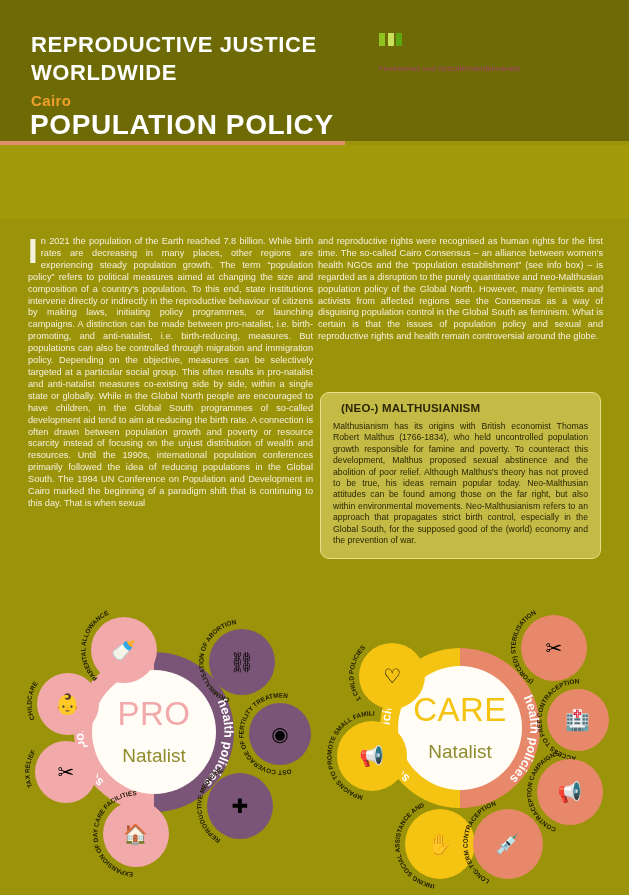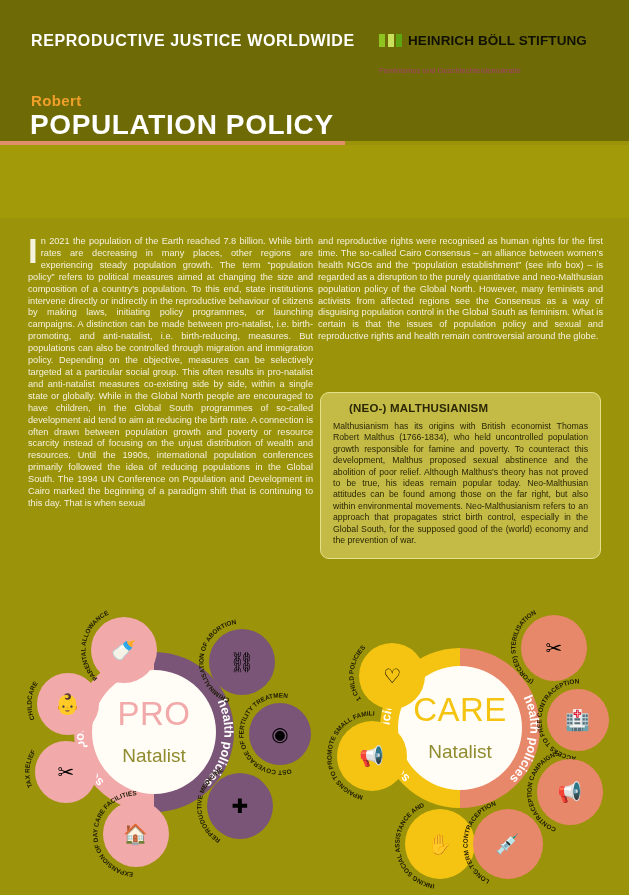--- a/index.html
+++ b/index.html
@@ -19,21 +19,21 @@
   .header-sub{
     position:absolute;left:0;top:145px;width:629px;height:73px;
     background:#a39a0a;
   }
   .rule{
     position:absolute;left:0;top:141px;width:345px;height:4px;
     background:#e08f6a;
   }
   .kicker{
     position:absolute;left:31px;top:31px;width:340px;
-    color:#ffffff;font-weight:bold;font-size:16px;line-height:20px;
+    color:#ffffff;font-weight:bold;font-size:22px;line-height:28px;
     letter-spacing:.6px;
   }
   .focus{
     position:absolute;left:31px;top:92px;
     color:#f0a02a;font-weight:bold;font-size:15px;letter-spacing:.4px;
   }
   .maintitle{
     position:absolute;left:30px;top:110px;
     color:#ffffff;font-weight:bold;font-size:28px;letter-spacing:.6px;
     line-height:30px;
@@ -68,21 +68,21 @@
     color:#f4f1dd;margin:0 3px -2px 0;
   }
 
   
   .infobox{
     position:absolute;left:320px;top:392px;width:281px;
     background:#c4bb47;border:1px solid #e6e08a;border-radius:9px;
     padding:9px 12px 12px 12px;box-sizing:border-box;
   }
   .infobox h3{
-    margin:0 0 7px 16px;color:#2b2705;font-size:11.5px;font-weight:bold;
+    margin:0 0 7px 8px;color:#2b2705;font-size:11.5px;font-weight:bold;
     letter-spacing:.2px;
   }
   .infobox p{
     margin:0;color:#2b2705;font-size:8.7px;line-height:11.4px;text-align:justify;
   }
 
   
   .diagram{position:absolute;}
   .diagram.pro{left:18px;top:598px;width:300px;height:292px;}
   .diagram.anti{left:318px;top:598px;width:300px;height:292px;}
@@ -124,31 +124,30 @@
 </head>
 <body>
 
 <div class="page">
 
   <div class="header-dark"></div>
   <div class="header-sub"></div>
   <div class="rule"></div>
 
   <div class="kicker">REPRODUCTIVE JUSTICE WORLDWIDE</div>
-  <div class="focus">Robert</div>
+  <div class="focus">Cairo</div>
   <div class="maintitle">POPULATION POLICY</div>
 
   <div class="logo">
     <div class="logo-row">
       <span class="logo-bars">
           <i></i>
           <i></i>
           <i></i>
         </span>
-      <span class="logo-name">HEINRICH BÖLL STIFTUNG</span>
     </div>
     <div class="logo-tag">Feminismus und Geschlechterdemokratie</div>
   </div>
 
   <div class="col left">
     <p><span class="dropcap">I</span><span>n 2021 the population of the Earth reached 7.8 billion. While birth rates are decreasing in many places, other regions are experiencing steady population growth. The term “population policy” refers to political measures aimed at changing the size and composition of a country's population. To this end, state institutions intervene directly or indirectly in the reproductive behaviour of citizens by making laws, initiating policy programmes, or launching campaigns. A distinction can be made between pro-natalist, i.e. birth-promoting, and anti-natalist, i.e. birth-reducing, measures. But populations can also be controlled through migration and immigration policy. Depending on the objective, measures can be selectively targeted at a particular social group. This often results in pro-natalist and anti-natalist measures co-existing side by side, within a single state or globally. While in the Global North people are encouraged to have children, in the Global South programmes of so-called development aid tend to aim at reducing the birth rate. A connection is often drawn between population growth and poverty or resource scarcity instead of focusing on the unjust distribution of wealth and resources. Until the 1990s, international population conferences primarily followed the idea of reducing populations in the Global South. The 1994 UN Conference on Population and Development in Cairo marked the beginning of a paradigm shift that is continuing to this day. That is when sexual</span></p>
   </div>
 
   <div class="col right">
     <p>and reproductive rights were recognised as human rights for the first time. The so-called Cairo Consensus – an alliance between women's health NGOs and the “population establishment” (see info box) – is regarded as a disruption to the purely quantitative and neo-Malthusian population policy of the Global North. However, many feminists and activists from affected regions see the Consensus as a way of disguising population control in the Global South as feminism. What is certain is that the issues of population policy and sexual and reproductive rights and health remain controversial around the globe.</p>

